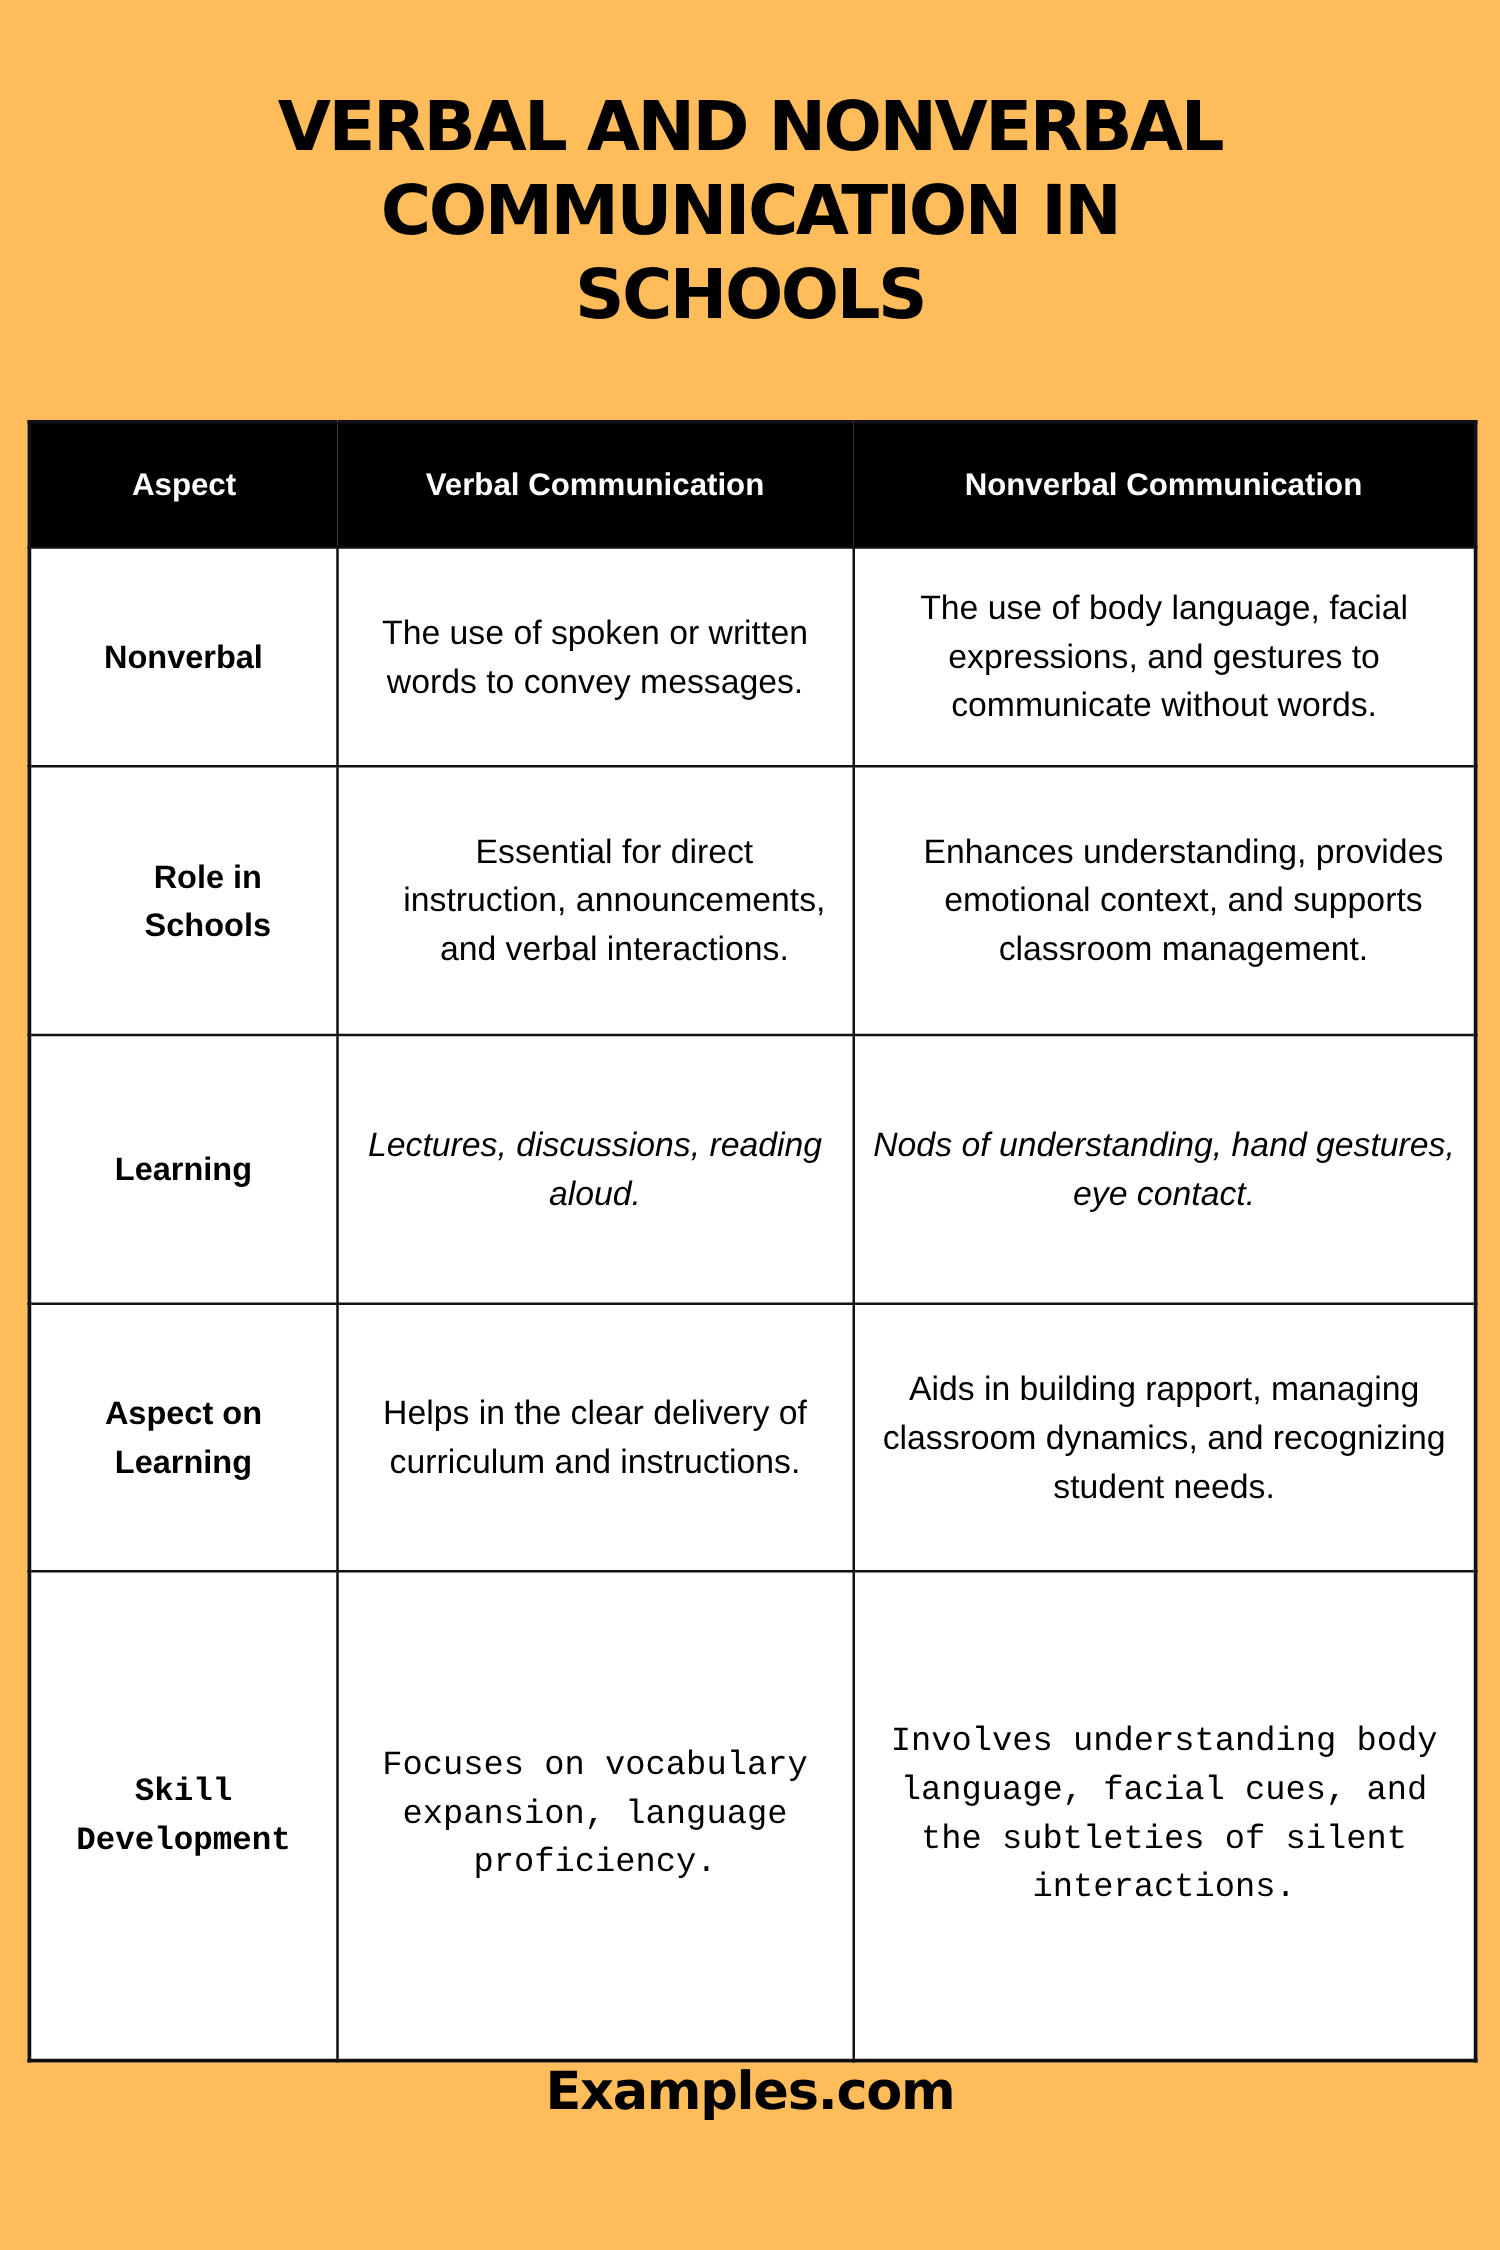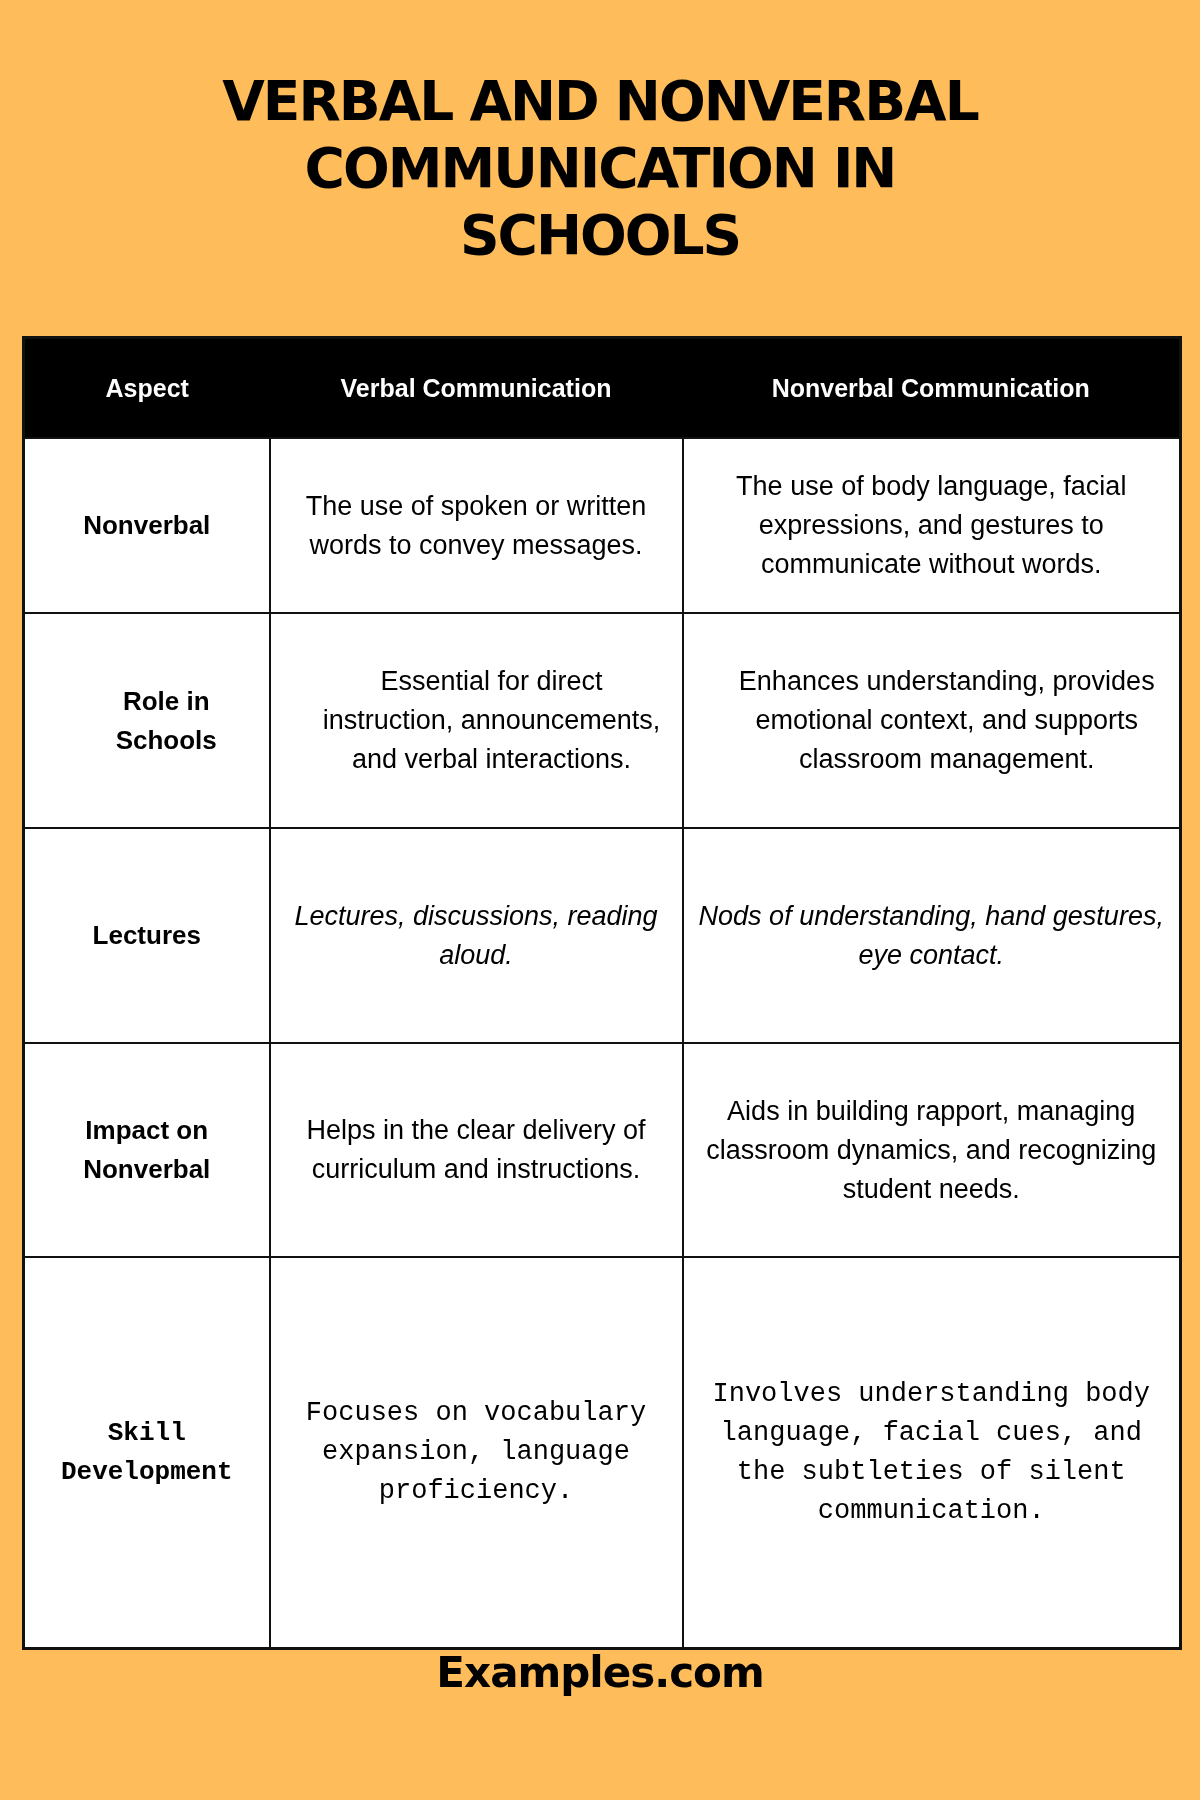--- a/index.html
+++ b/index.html
@@ -50,30 +50,30 @@
       <td class="aspect">Nonverbal</td>
       <td class="v">The use of spoken or written words to convey messages.</td>
       <td class="n">The use of body language, facial expressions, and gestures to communicate without words.</td>
     </tr>
     <tr class="r2">
       <td class="aspect">Role in Schools</td>
       <td class="v">Essential for direct instruction, announcements, and verbal interactions.</td>
       <td class="n">Enhances understanding, provides emotional context, and supports classroom management.</td>
     </tr>
     <tr class="r3">
-      <td class="aspect">Lectures</td>
+      <td class="aspect">Learning</td>
       <td class="v">Lectures, discussions, reading aloud.</td>
       <td class="n">Nods of understanding, hand gestures, eye contact.</td>
     </tr>
     <tr class="r4">
-      <td class="aspect">Impact on Nonverbal</td>
+      <td class="aspect">Aspect on Learning</td>
       <td class="v">Helps in the clear delivery of curriculum and instructions.</td>
       <td class="n">Aids in building rapport, managing classroom dynamics, and recognizing student needs.</td>
     </tr>
     <tr class="r5">
       <td class="aspect">Skill Development</td>
       <td class="v">Focuses on vocabulary expansion, language proficiency.</td>
-      <td class="n">Involves understanding body language, facial cues, and the subtleties of silent communication.</td>
+      <td class="n">Involves understanding body language, facial cues, and the subtleties of silent interactions.</td>
     </tr>
   </tbody>
 </table>
 
 <div class="footer">Examples.com</div>
 
 </body></html>

